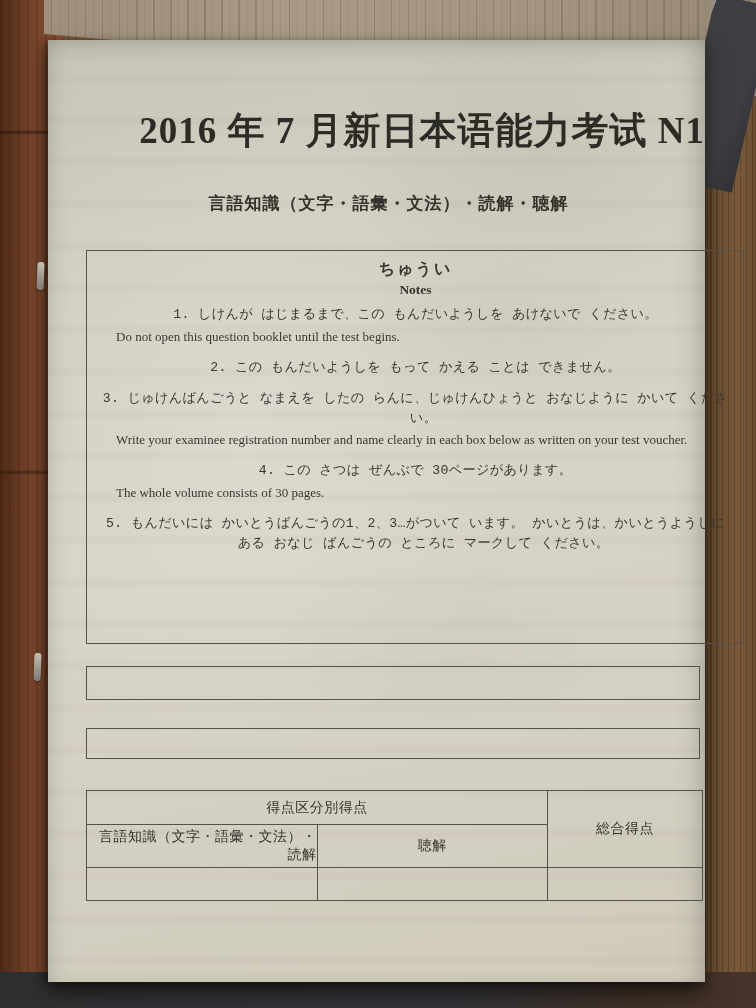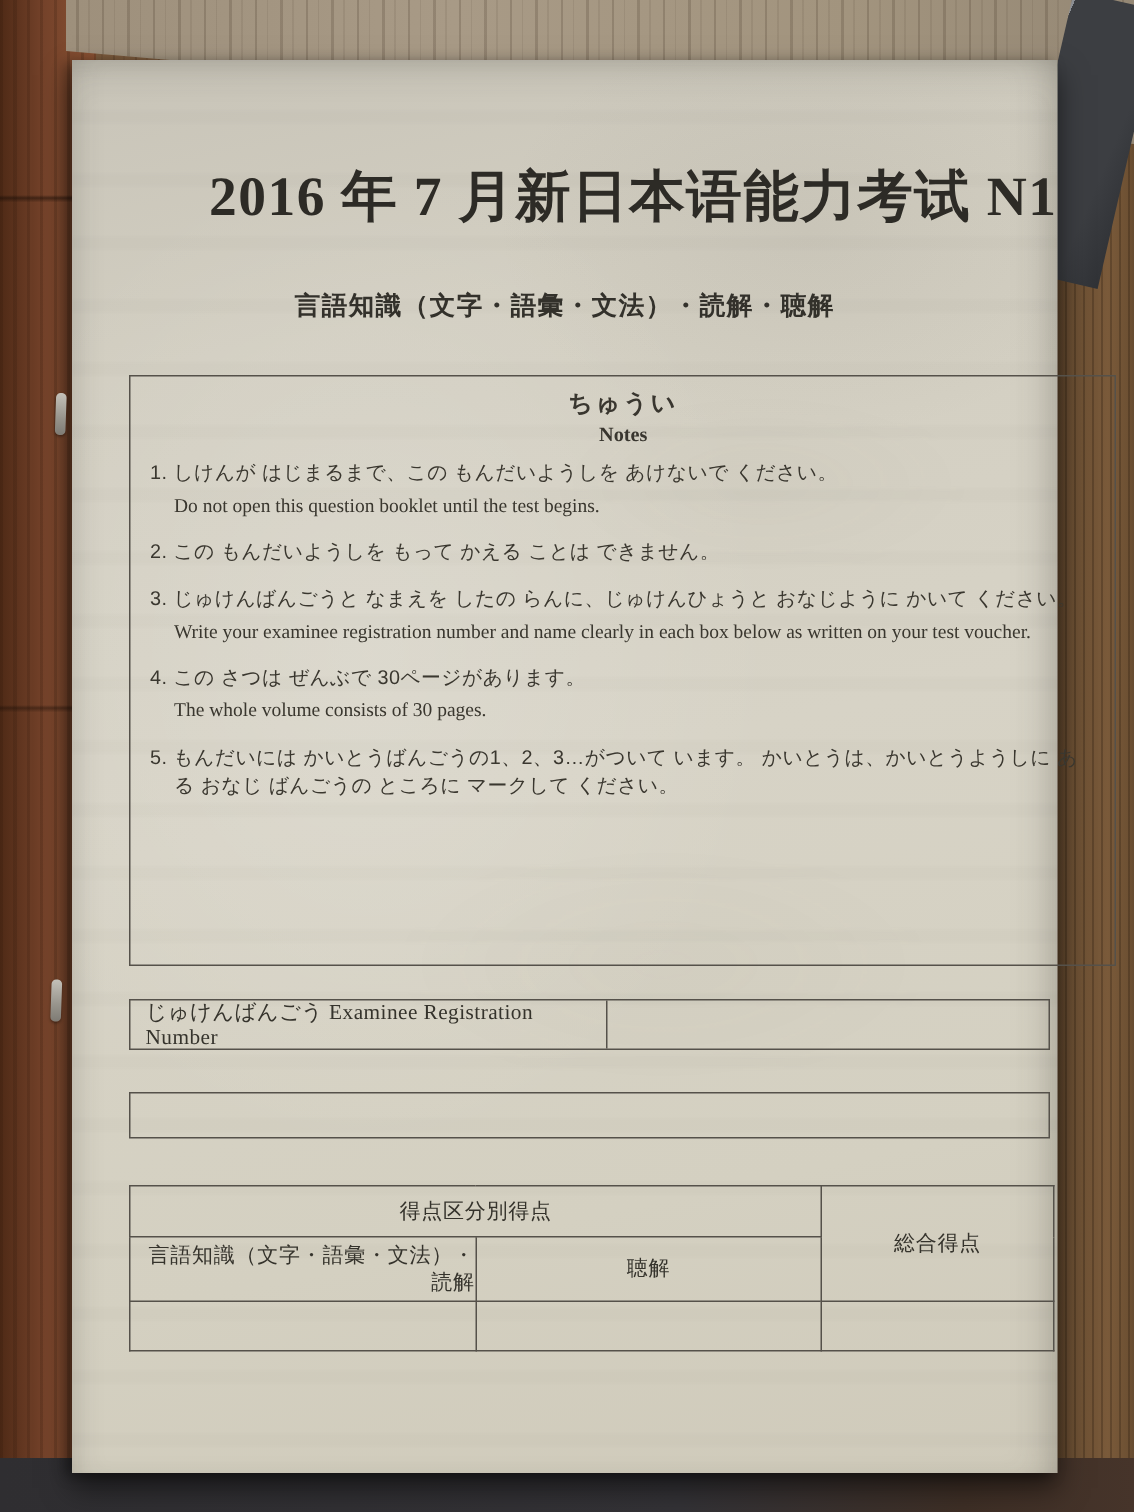--- a/index.html
+++ b/index.html
@@ -82,38 +82,39 @@
     background:linear-gradient(180deg,#c4c1b9,#97948c 60%,#7e7b74);
     box-shadow:0 1px 2px rgba(0,0,0,.4);z-index:9;
   }
   
   .doc-title{
     position:absolute;left:0;top:66px;width:100%;text-align:right;
     font-size:37px;font-weight:bold;letter-spacing:1px;color:#2d2b26;
     font-family:"Liberation Serif","DejaVu Serif",serif;
   }
   .doc-subtitle{
-    position:absolute;left:0;top:152px;width:100%;text-align:center;
+    position:absolute;left:12px;top:152px;width:100%;text-align:center;
     font-size:17px;font-weight:bold;letter-spacing:1px;color:#33312b;
     font-family:"DejaVu Sans","Liberation Sans",sans-serif;
   }
   .notes-box{
     position:absolute;left:38px;top:210px;width:658px;height:394px;
     border:1.5px solid #55514a;box-sizing:border-box;
     padding:8px 12px 8px 13px;
   }
   .notes-heading-ja{text-align:center;font-size:16px;font-weight:bold;letter-spacing:2px;
     font-family:"DejaVu Sans","Liberation Sans",sans-serif;}
   .notes-heading-en{text-align:center;font-size:13.5px;font-weight:bold;margin-top:2px;}
   .notes-list{margin-top:7px;}
   .note-item{margin-bottom:11px;}
   .note-ja{
     font-size:13.2px;line-height:1.5;letter-spacing:.3px;color:#3a372f;
     padding-left:16px;text-indent:-16px;
-    font-family:Liberation Sans, sans-serif;
+    font-family:Liberation Mono, monospace;
+    text-align:center;
   }
   .note-en{
     font-size:13px;line-height:1.55;color:#3a372f;margin-top:2px;
     padding-left:16px;
   }
   .field-box{
     position:absolute;left:38px;width:614px;
     border:1.5px solid #55514a;box-sizing:border-box;display:flex;align-items:stretch;
   }
   .reg-box{top:626px;height:34px;}
@@ -179,21 +180,20 @@
           <div class="note-ja">4. この さつは ぜんぶで 30ページがあります。</div>
           <div class="note-en">The whole volume consists of 30 pages.</div>
         </div>
         <div class="note-item">
           <div class="note-ja">5. もんだいには かいとうばんごうの1、2、3…がついて います。 かいとうは、かいとうようしに ある おなじ ばんごうの ところに マークして ください。</div>
         </div>
       </div>
     </div>
 
     <div class="field-box reg-box">
-      <div class="field-label">じゅけんばんごう Examinee Registration Number</div>
       <div class="field-value"></div>
     </div>
 
     <div class="field-box name-box">
       <div class="field-value"></div>
     </div>
 
     <table class="score-table">
       <tbody>
           <tr class="r1">

